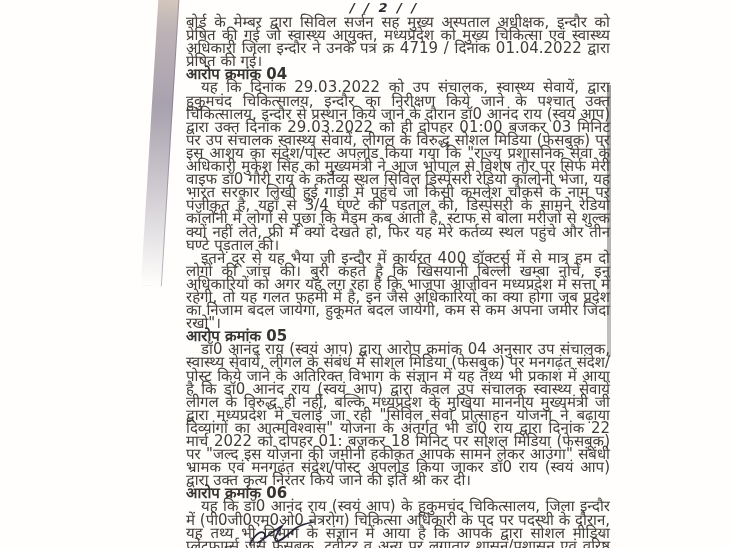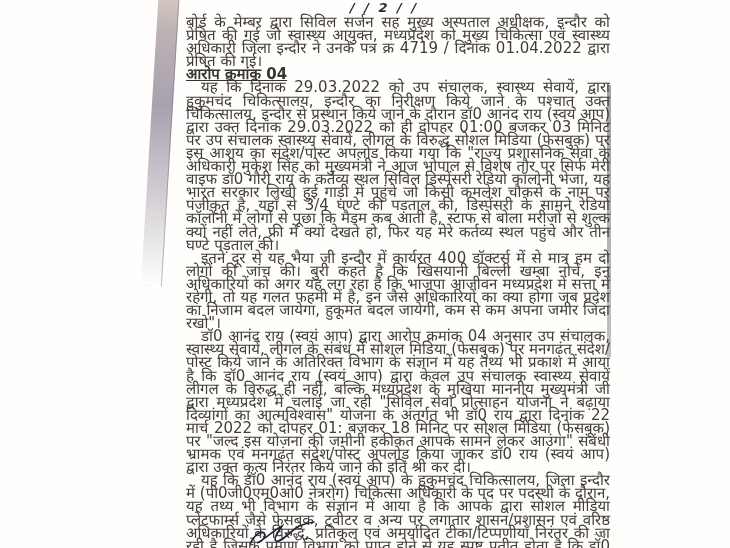--- a/index.html
+++ b/index.html
@@ -33,21 +33,21 @@
   }
   .text-block{
     position:absolute;left:186px;top:16px;width:424px;
     color:#403c37;font-size:15px;line-height:13.1px;
     text-align:justify;
   }
   .text-block p{margin:0;text-indent:15px;}
   .text-block p.noindent{text-indent:0;}
   .text-block p.heading{
     text-indent:0;font-weight:bold;color:#363330;
-    text-decoration:underline;text-align:left;
+    text-align:left;
   }
   .signature{
     position:absolute;left:246px;top:520px;width:72px;height:28px;
   }
   .corner-mark{
     position:absolute;left:593px;top:527px;
     font-size:11px;color:#8d8a82;letter-spacing:1px;
   }
 </style>
 </head>
@@ -62,22 +62,24 @@
   <div class="page-number">/ / 2 / /</div>
 
   <div class="text-block">
 
     <p class="noindent">बोर्ड के मेम्बर द्वारा सिविल सर्जन सह मुख्य अस्पताल अधीक्षक, इन्दौर को प्रेषित की गई जो स्वास्थ्य आयुक्त, मध्यप्रदेश को मुख्य चिकित्सा एवं स्वास्थ्य अधिकारी जिला इन्दौर ने उनके पत्र क्र 4719 / दिनांक 01.04.2022 द्वारा प्रेषित की गई।</p>
 
     <p class="heading">आरोप क्रमांक 04</p>
     <p>यह कि दिनांक 29.03.2022 को उप संचालक, स्वास्थ्य सेवायें, द्वारा हुकुमचंद चिकित्सालय, इन्दौर का निरीक्षण किये जाने के पश्चात् उक्त चिकित्सालय, इन्दौर से प्रस्थान किये जाने के दौरान डॉ0 आनंद राय (स्वयं आप) द्वारा उक्त दिनांक 29.03.2022 को ही दोपहर 01:00 बजकर 03 मिनिट पर उप संचालक स्वास्थ्य सेवायें, लीगल के विरुद्ध सोशल मिडिया (फेसबुक) पर इस आशय का संदेश/पोस्ट अपलोड किया गया कि "राज्य प्रशासनिक सेवा के अधिकारी मुकेश सिंह को मुख्यमंत्री ने आज भोपाल से विशेष तौर पर सिर्फ मेरी वाइफ डॉ0 गौरी राय के कर्तव्य स्थल सिविल डिस्पेंसरी रेडियो कॉलोनी भेजा, यह भारत सरकार लिखी हुई गाड़ी में पहुंचे जो किसी कमलेश चौकसे के नाम पर पंजीकृत है, यहाँ से 3/4 घण्टे की पड़ताल की, डिस्पेंसरी के सामने रेडियो कॉलोनी में लोगों से पूछा कि मैडम कब आती है, स्टाफ से बोला मरीजों से शुल्क क्यों नहीं लेते, फ्री में क्यों देखते हो, फिर यह मेरे कर्तव्य स्थल पहुंचे और तीन घण्टे पड़ताल की।</p>
     <p>इतने दूर से यह भैया जी इन्दौर में कार्यरत 400 डॉक्टर्स में से मात्र हम दो लोगों की जांच की। बुरी कहते है कि खिसयानी बिल्ली खम्बा नोचे, इन अधिकारियों को अगर यह लग रहा है कि भाजपा आजीवन मध्यप्रदेश में सत्ता में रहेगी, तो यह गलत फहमी में है, इन जैसे अधिकारियों का क्या होगा जब प्रदेश का निजाम बदल जायेगा, हुकूमत बदल जायेगी, कम से कम अपना जमीर जिंदा रखो"।</p>
 
+    <p class="heading">आरोप क्रमांक 05</p>
     <p>डॉ0 आनंद राय (स्वयं आप) द्वारा आरोप क्रमांक 04 अनुसार उप संचालक, स्वास्थ्य सेवायें, लीगल के संबंध में सोशल मिडिया (फेसबुक) पर मनगढ़ंत संदेश/पोस्ट किये जाने के अतिरिक्त विभाग के संज्ञान में यह तथ्य भी प्रकाश में आया है कि डॉ0 आनंद राय (स्वयं आप) द्वारा केवल उप संचालक स्वास्थ्य सेवायें लीगल के विरुद्ध ही नहीं, बल्कि मध्यप्रदेश के मुखिया माननीय मुख्यमंत्री जी द्वारा मध्यप्रदेश में चलाई जा रही "सिविल सेवा प्रोत्साहन योजना ने बढ़ाया दिव्यांगों का आत्मविश्वास" योजना के अंतर्गत भी डॉ0 राय द्वारा दिनांक 22 मार्च 2022 को दोपहर 01: बजकर 18 मिनिट पर सोशल मिडिया (फेसबूक) पर "जल्द इस योजना की जमीनी हकीकत आपके सामने लेकर आउंगा" संबंधी भ्रामक एवं मनगढ़ंत संदेश/पोस्ट अपलोड़ किया जाकर डॉ0 राय (स्वयं आप) द्वारा उक्त कृत्य निरंतर किये जाने की इति श्री कर दी।</p>
 
+    <p class="heading">आरोप क्रमांक 06</p>
     <p>यह कि डॉ0 आनंद राय (स्वयं आप) के हुकुमचंद चिकित्सालय, जिला इन्दौर में (पी0जी0एम0ओ0 नेत्ररोग) चिकित्सा अधिकारी के पद पर पदस्थी के दौरान, यह तथ्य भी विभाग के संज्ञान में आया है कि आपके द्वारा सोशल मीडिया प्लेटफार्म्स जैसे फेसबुक, ट्वीटर व अन्य पर लगातार शासन/प्रशासन एवं वरिष्ठ अधिकारियों के विरुद्ध, प्रतिकूल एवं अमर्यादित टीका/टिप्पणीयाँ निरंतर की जा रही है जिसके प्रमाण विभाग को प्राप्त होने से यह स्पष्ट प्रतीत होता है कि डॉ0 आनंद राय (स्वयं आप) जो शासकीय सेवा में विभाग के अधीन चिकित्सा अधिकारी के पद पर पदस्थी दौरान, उक्त कृत्य करने के निरंतर आदी है। डॉ0 आनंद राय द्वारा सोशल मिडिया (फेसबुक) पर माननीय मुख्यमंत्रीजी द्वारा मध्यप्रदेश अंतर्गत चलाई जा रही शासकीय योजनाओं तथा राज्य प्रशासनिक सेवा के अधिकारियों पर मनगढ़ंत संदेश/पोस्ट किये जाकर, पूरे प्रदेश में डॉ0 आनंद राय द्वारा विभाग की छवि को धूमिल किये जाने का प्रयास किया जाकर, स्वयं को कठोर अनुशासनात्मक कार्यवाही का भागी बनाने में कोई कसर नहीं छोड़ी है।</p>
 
   </div>
 
   <svg class="signature" viewBox="0 0 72 28">
     <path d="M4,24 C8,16 14,10 18,13 C21,16 16,22 11,23 C18,20 28,10 36,6 C32,12 27,19 30,21 C34,23 42,14 50,8 C56,4 62,3 68,2" fill="none" stroke="#26263a" stroke-width="1.7" stroke-linecap="round"></path>
   </svg>
 
   <div class="corner-mark">–3</div>
 

